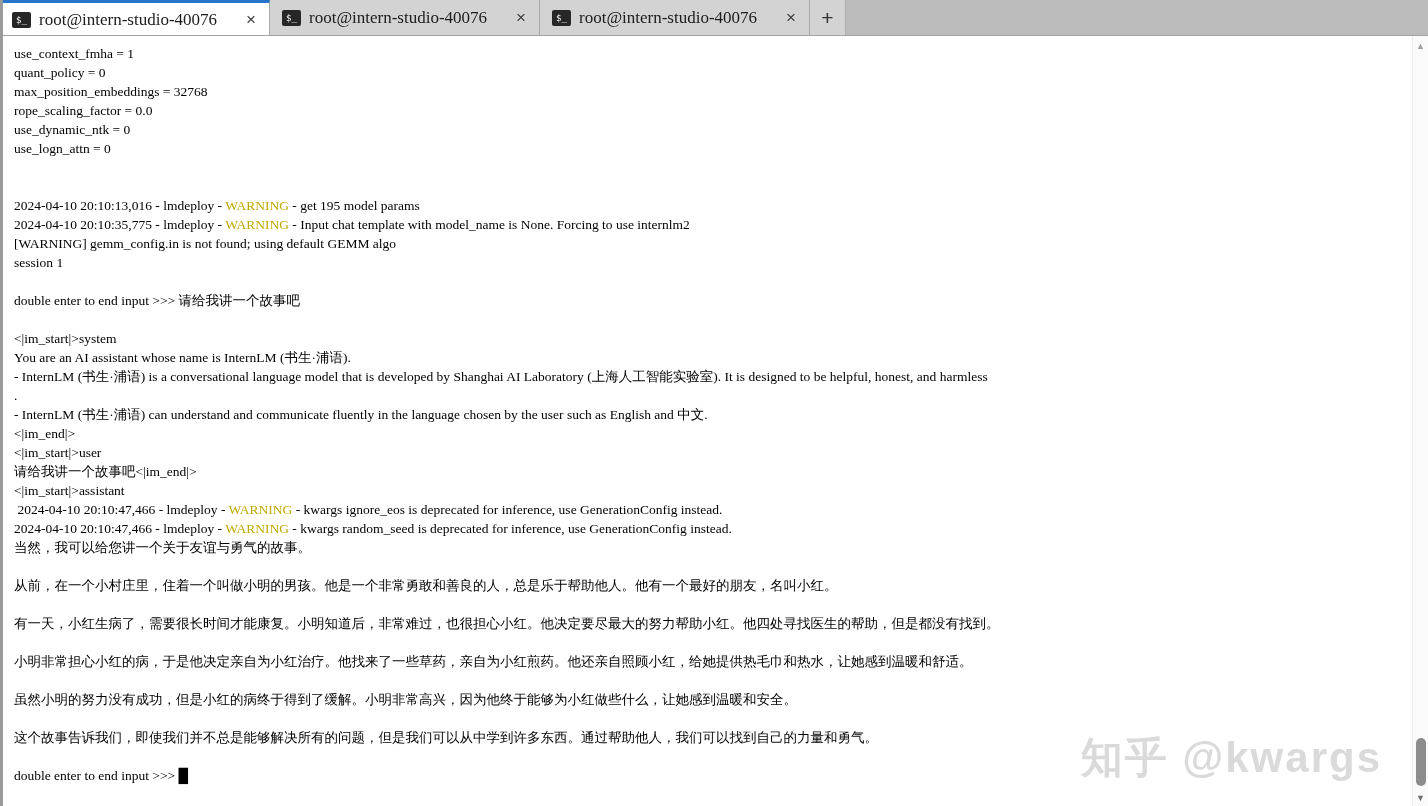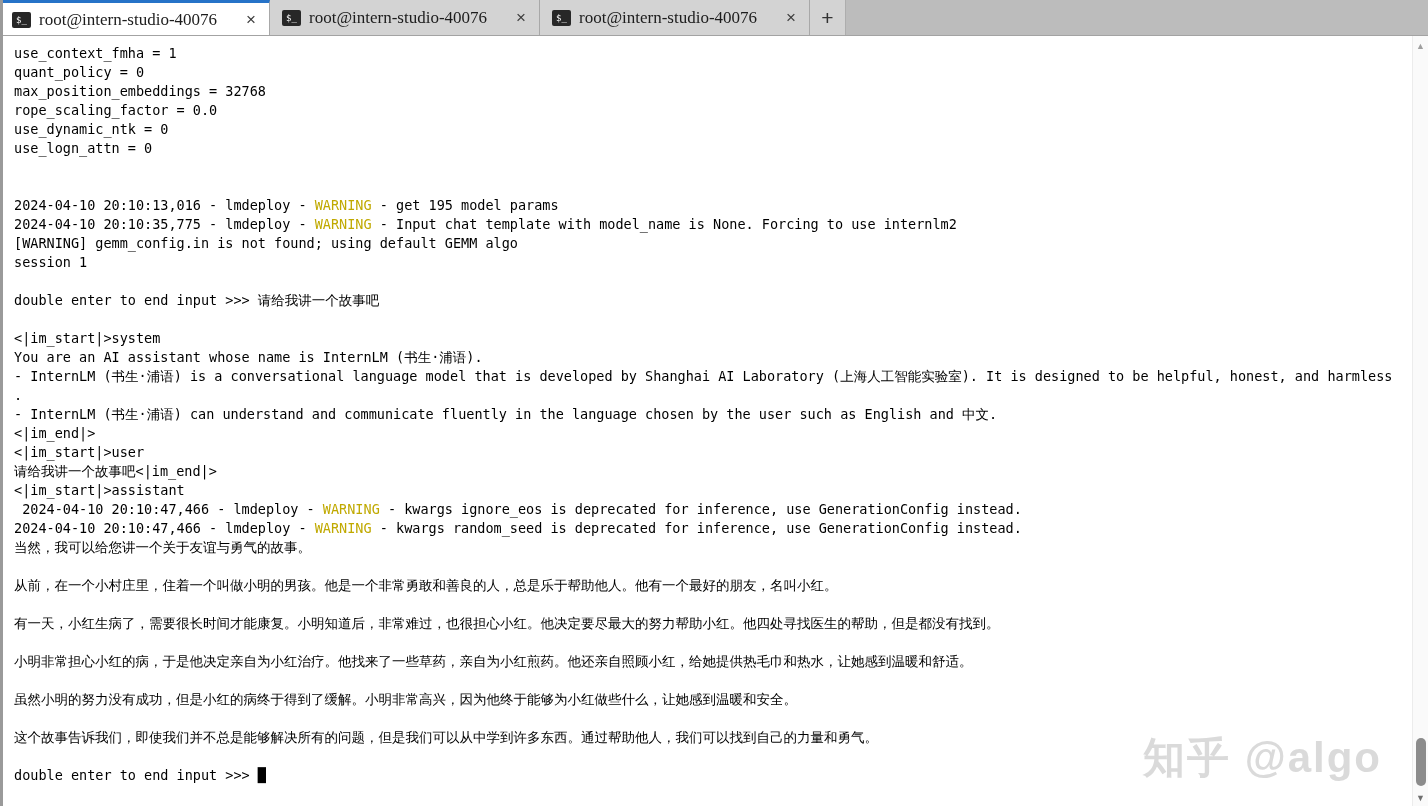--- a/index.html
+++ b/index.html
@@ -79,21 +79,21 @@
     position:absolute;left:3px;top:36px;right:16px;bottom:0;
     background:#ffffff;
     padding:8px 0 0 11px;
     font-family:"DejaVu Sans Mono", monospace;
     font-size:13.5px;
     line-height:19px;
     color:#000000;
     white-space:pre;
     overflow:hidden;
   }
-  .term-line{height:19px;}
+  .term-line{height:19px;font-family:Liberation Serif, serif;}
   .seg.warning{color:var(--warn);}
   .seg.cursor{color:#000000;}
   
   .scrollbar{
     position:absolute;right:0;top:36px;bottom:0;width:16px;
     background:#fafafa;border-left:1px solid #ececec;
   }
   .scroll-up{
     position:absolute;top:6px;left:0;width:100%;
     text-align:center;color:#9f9f9f;font-size:9px;line-height:9px;
@@ -143,13 +143,13 @@
 <div class="tabbar-border"></div>
 
 <div class="terminal"><div class="term-line"><span class="seg">use_context_fmha = 1</span></div><div class="term-line"><span class="seg">quant_policy = 0</span></div><div class="term-line"><span class="seg">max_position_embeddings = 32768</span></div><div class="term-line"><span class="seg">rope_scaling_factor = 0.0</span></div><div class="term-line"><span class="seg">use_dynamic_ntk = 0</span></div><div class="term-line"><span class="seg">use_logn_attn = 0</span></div><div class="term-line">&nbsp;</div><div class="term-line">&nbsp;</div><div class="term-line"><span class="seg">2024-04-10 20:10:13,016 - lmdeploy - </span><span class="seg warning">WARNING</span><span class="seg"> - get 195 model params</span></div><div class="term-line"><span class="seg">2024-04-10 20:10:35,775 - lmdeploy - </span><span class="seg warning">WARNING</span><span class="seg"> - Input chat template with model_name is None. Forcing to use internlm2</span></div><div class="term-line"><span class="seg">[WARNING] gemm_config.in is not found; using default GEMM algo</span></div><div class="term-line"><span class="seg">session 1</span></div><div class="term-line">&nbsp;</div><div class="term-line"><span class="seg">double enter to end input &gt;&gt;&gt; 请给我讲一个故事吧</span></div><div class="term-line">&nbsp;</div><div class="term-line"><span class="seg">&lt;|im_start|&gt;system</span></div><div class="term-line"><span class="seg">You are an AI assistant whose name is InternLM (书生·浦语).</span></div><div class="term-line"><span class="seg">- InternLM (书生·浦语) is a conversational language model that is developed by Shanghai AI Laboratory (上海人工智能实验室). It is designed to be helpful, honest, and harmless</span></div><div class="term-line"><span class="seg">.</span></div><div class="term-line"><span class="seg">- InternLM (书生·浦语) can understand and communicate fluently in the language chosen by the user such as English and 中文.</span></div><div class="term-line"><span class="seg">&lt;|im_end|&gt;</span></div><div class="term-line"><span class="seg">&lt;|im_start|&gt;user</span></div><div class="term-line"><span class="seg">请给我讲一个故事吧&lt;|im_end|&gt;</span></div><div class="term-line"><span class="seg">&lt;|im_start|&gt;assistant</span></div><div class="term-line"><span class="seg"> 2024-04-10 20:10:47,466 - lmdeploy - </span><span class="seg warning">WARNING</span><span class="seg"> - kwargs ignore_eos is deprecated for inference, use GenerationConfig instead.</span></div><div class="term-line"><span class="seg">2024-04-10 20:10:47,466 - lmdeploy - </span><span class="seg warning">WARNING</span><span class="seg"> - kwargs random_seed is deprecated for inference, use GenerationConfig instead.</span></div><div class="term-line"><span class="seg">当然，我可以给您讲一个关于友谊与勇气的故事。</span></div><div class="term-line">&nbsp;</div><div class="term-line"><span class="seg">从前，在一个小村庄里，住着一个叫做小明的男孩。他是一个非常勇敢和善良的人，总是乐于帮助他人。他有一个最好的朋友，名叫小红。</span></div><div class="term-line">&nbsp;</div><div class="term-line"><span class="seg">有一天，小红生病了，需要很长时间才能康复。小明知道后，非常难过，也很担心小红。他决定要尽最大的努力帮助小红。他四处寻找医生的帮助，但是都没有找到。</span></div><div class="term-line">&nbsp;</div><div class="term-line"><span class="seg">小明非常担心小红的病，于是他决定亲自为小红治疗。他找来了一些草药，亲自为小红煎药。他还亲自照顾小红，给她提供热毛巾和热水，让她感到温暖和舒适。</span></div><div class="term-line">&nbsp;</div><div class="term-line"><span class="seg">虽然小明的努力没有成功，但是小红的病终于得到了缓解。小明非常高兴，因为他终于能够为小红做些什么，让她感到温暖和安全。</span></div><div class="term-line">&nbsp;</div><div class="term-line"><span class="seg">这个故事告诉我们，即使我们并不总是能够解决所有的问题，但是我们可以从中学到许多东西。通过帮助他人，我们可以找到自己的力量和勇气。</span></div><div class="term-line">&nbsp;</div><div class="term-line"><span class="seg">double enter to end input &gt;&gt;&gt; </span><span class="seg cursor">█</span></div></div>
 
 <div class="scrollbar">
   <div class="scroll-up">▲</div>
   <div class="scroll-thumb"></div>
   <div class="scroll-down">▼</div>
 </div>
 
-<div class="watermark">知乎 @algo</div>
+<div class="watermark">知乎 @kwargs</div>
 
 </body></html>

